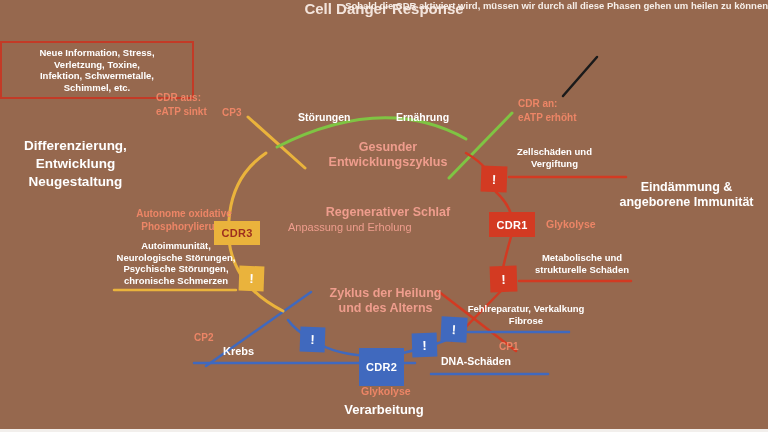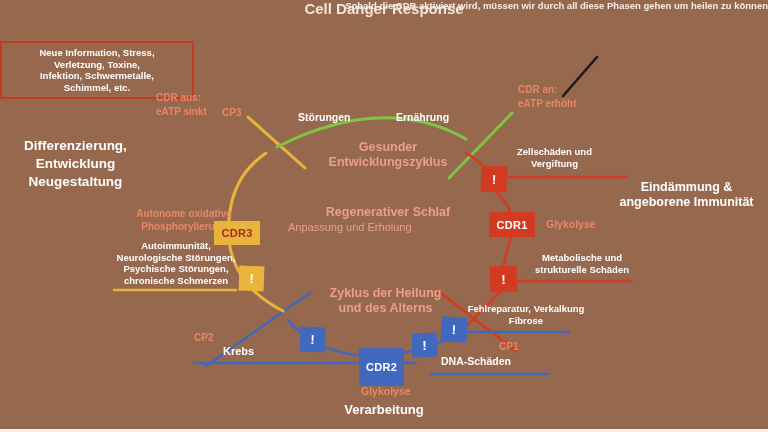--- a/index.html
+++ b/index.html
@@ -27,21 +27,21 @@
     color:var(--white);font-weight:bold;font-size:11px;letter-spacing:.3px;}
   .p-title{left:0;right:0;top:7;text-align:center;font-size:15px;color:#F3E4DC;}
   .p-subtitle{left:0;right:0;top:27;text-align:right;font-size:9.5px;color:#F6EEE8;}
   .p-trigger{left:592;top:41px;width:162px;border:2.5px solid #C33A26;color:var(--white);
     font-size:9.5px;text-align:center;padding:4px 14px;line-height:1.22;position:absolute;font-weight:bold;white-space:pre-line;}
   .p-cdr-aus{left:156px;top:91px;font-size:10px;color:var(--salmon);line-height:14px;}
   .p-cp3{left:222px;top:107px;font-size:10px;color:var(--salmon);}
   .p-aktivitaet{left:298px;top:111px;font-size:10.5px;color:var(--white);}
   .p-ernaehrung{left:396px;top:111px;font-size:10.5px;color:var(--white);}
   .p-gesunder{left:288px;top:140px;width:200px;text-align:center;font-size:12.5px;color:var(--salmon_light);line-height:15px;}
-  .p-cdr-an{left:518px;top:83px;font-size:10px;color:var(--salmon);line-height:14px;}
+  .p-cdr-an{left:518px;top:97px;font-size:10px;color:var(--salmon);line-height:14px;}
   .p-zellschaeden{left:492px;top:146px;width:125px;text-align:center;font-size:9.5px;color:var(--white);line-height:12px;}
   .p-differenzierung{left:3px;top:137px;width:145px;text-align:center;font-size:13.5px;color:var(--white);line-height:18px;}
   .p-eindaemmung{left:608px;top:180px;width:157px;text-align:center;font-size:12.5px;color:var(--white);line-height:15px;}
   .p-regenerativ{left:288px;top:205px;width:200px;text-align:center;font-size:12.5px;color:var(--salmon_light);}
   .p-anpassung{left:288px;top:221px;width:200px;text-align:left;font-size:11px;color:var(--salmon_light);font-weight:normal;}
   .p-glykolyse{left:546px;top:218px;font-size:10.5px;color:var(--salmon);}
   .p-metabolische{left:518px;top:252px;width:128px;text-align:center;font-size:9.5px;color:var(--white);line-height:12px;}
   .p-autonome{left:120px;top:208px;width:128px;text-align:center;font-size:10px;color:var(--salmon);line-height:12.5px;}
   .p-autoimmun{left:100px;top:240px;width:152px;text-align:center;font-size:9.5px;color:var(--white);line-height:11.5px;}
   .p-zyklus{left:308px;top:286px;width:155px;text-align:center;font-size:12.5px;color:var(--salmon_light);line-height:15px;}

